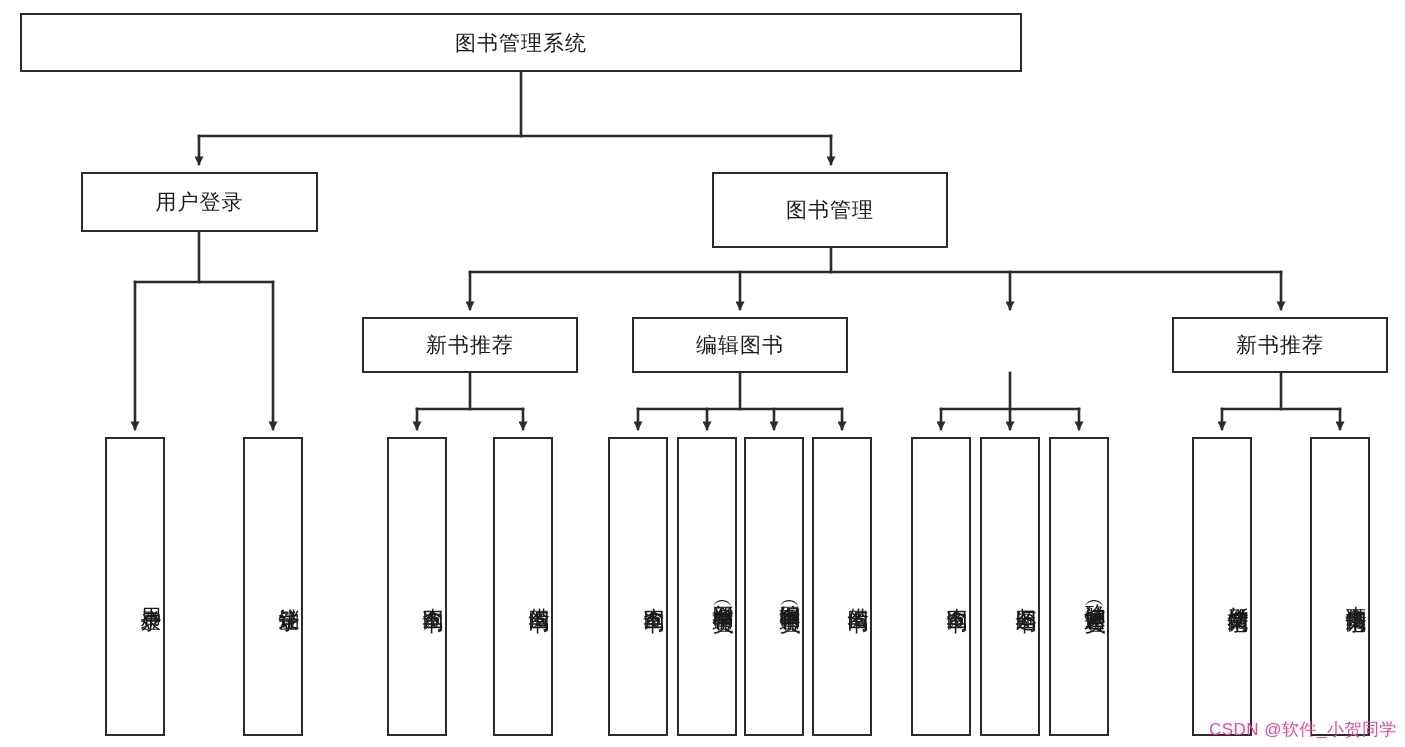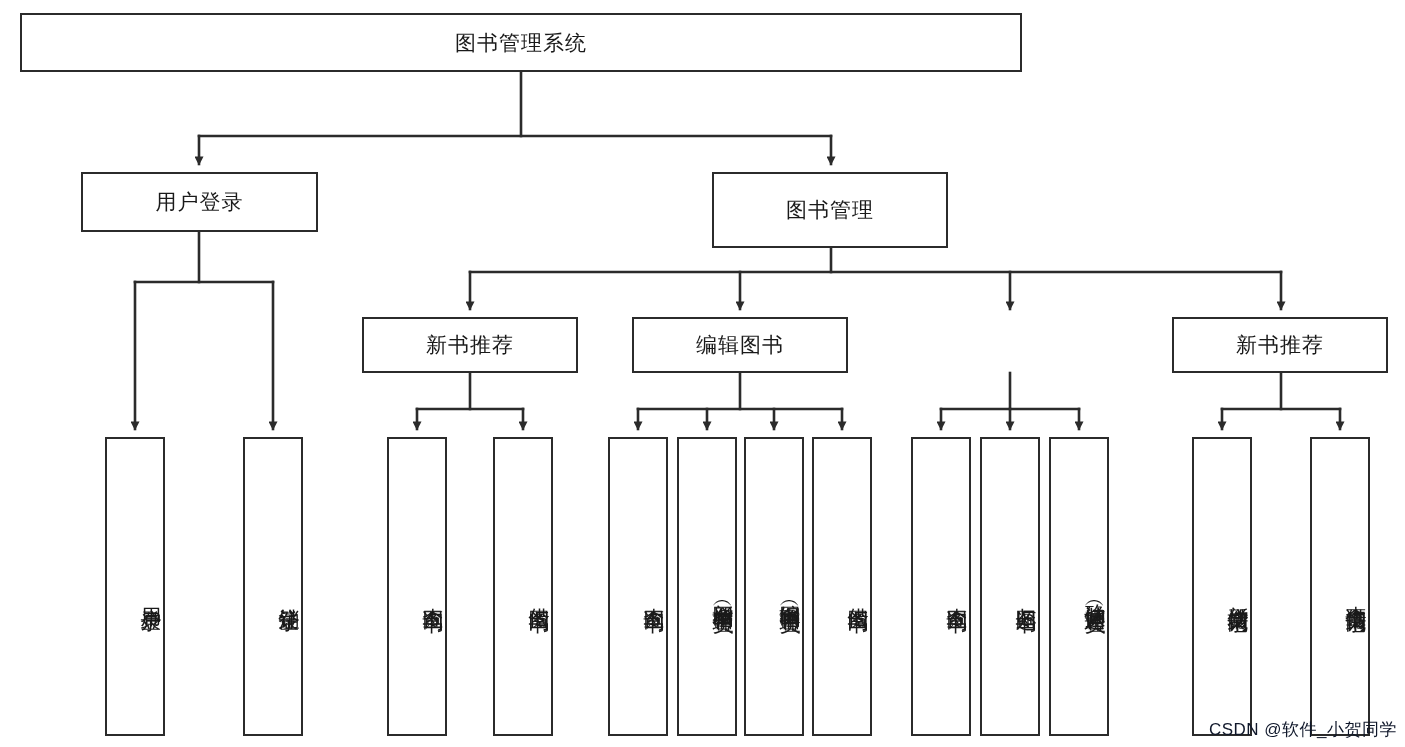--- a/index.html
+++ b/index.html
@@ -55,21 +55,21 @@
     top: 0;
     width: 1405px;
     height: 747px;
     pointer-events: none;
   }
   .watermark {
     position: absolute;
     right: 8px;
     bottom: 6px;
     font-size: 17px;
-    color: #0f172a;
+    color: #ec4899;
     letter-spacing: 0.5px;
     white-space: nowrap;
   }
 </style>
 </head>
 <body>
 
 <div id="canvas">
 
   <svg class="edges" viewBox="0 0 1405 747" xmlns="http://www.w3.org/2000/svg">

